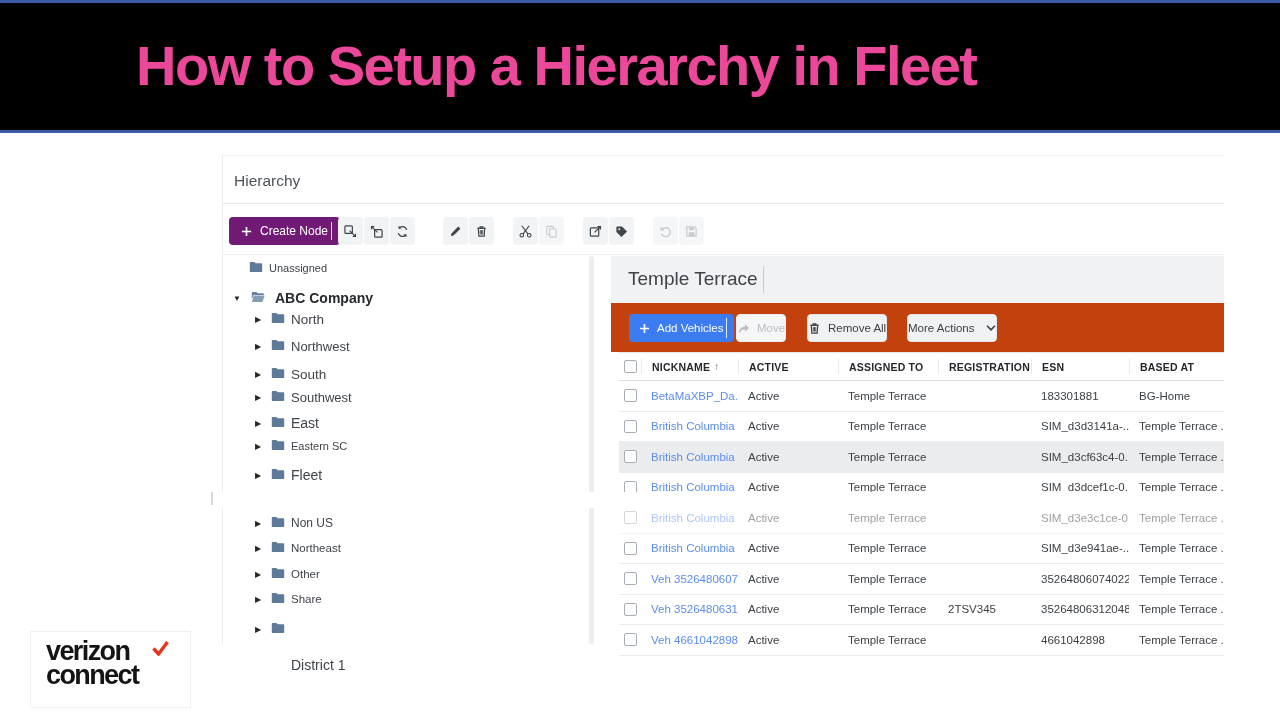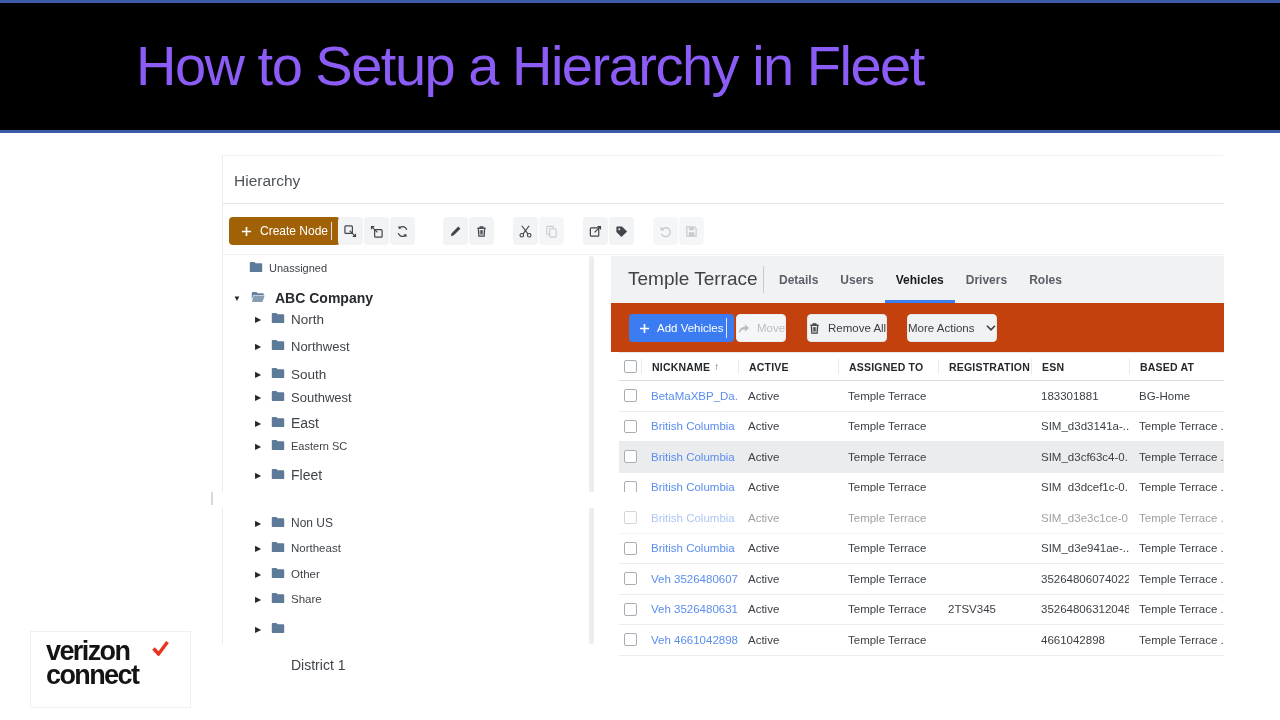--- a/index.html
+++ b/index.html
@@ -2,32 +2,32 @@
 <html><head>
 <meta charset="utf-8">
 <style>
   html,body{margin:0;padding:0;}
   body{width:1280px;height:720px;position:relative;background:#fff;overflow:hidden;
        font-family:"Liberation Sans",sans-serif;-webkit-font-smoothing:antialiased;}
 
   
   .banner{position:absolute;left:0;top:0;width:1280px;height:133px;background:#000;
           border-top:3px solid #3a5ca6;border-bottom:3px solid #3a5ca6;box-sizing:border-box;}
-  .banner-title{position:absolute;left:136px;top:30px;font-size:56px;font-weight:normal;color:#8b5cf6;
+  .banner-title{position:absolute;left:136px;top:30px;font-size:56px;font-weight:bold;color:#ec4899;
           letter-spacing:-1.5px;white-space:nowrap;}
 
   
   .ui{position:absolute;left:222px;top:155px;width:1001px;height:489px;background:#fff;
       border-left:1px solid #ececec;border-top:1px solid #f3f3f3;box-sizing:border-box;color:#3c4043;}
   .page-title{position:absolute;left:11px;top:16px;font-size:15.5px;color:#4e5358;}
   .hr1{position:absolute;left:0;top:47px;width:1001px;height:1px;background:#e4e7ea;}
   .hr2{position:absolute;left:0;top:98px;width:1001px;height:1px;background:#eef0f2;}
 
   
-  .btn-create{position:absolute;left:6px;top:61px;height:28px;padding:0 12px;background:#a16207;color:#fff;
+  .btn-create{position:absolute;left:6px;top:61px;height:28px;padding:0 12px;background:#701a75;color:#fff;
       font-size:12px;border:none;border-radius:4px;display:flex;align-items:center;gap:8px;font-family:inherit;cursor:pointer;}
   .tb-sep{position:absolute;left:108px;top:66px;width:1px;height:18px;background:#dfe2e6;}
   .tb-group{position:absolute;top:61px;display:flex;gap:1px;}
   .tb-btn{width:25px;height:28px;background:#f1f3f5;border:none;border-radius:4px;display:flex;
       align-items:center;justify-content:center;color:#3f454c;padding:0;cursor:pointer;}
   .tb-btn.disabled{color:#c6cbd1;background:#f5f6f8;}
   .ticon{display:flex;align-items:center;justify-content:center;}
 
   
   .tree-item{position:absolute;left:0;width:370px;height:18px;cursor:pointer;}
@@ -311,27 +311,20 @@
             <path d="M.8 1.8A.9.9 0 0 1 1.7.9h3.6l1.4 1.4h5.6a.9.9 0 0 1 .9.9v7a.9.9 0 0 1-.9.9H1.7a.9.9 0 0 1-.9-.9z" fill="currentColor"></path>
           </svg></span>
         <span class="tree-label" style="left: 68px; font-size: 14px; margin-top: 36px;">District 1</span>
       </div>
     </div>
 
   <div class="panel">
     <div class="band">
       <div class="band-title">Temple Terrace</div>
       <div class="band-sep"></div>
-      <div class="tabs" id="tabs">
-          <div class="tab">Details</div>
-          <div class="tab">Users</div>
-          <div class="tab active">Vehicles</div>
-          <div class="tab">Drivers</div>
-          <div class="tab">Roles</div>
-        </div>
     </div>
 
     <div class="actions">
       <button class="btn-add">
         <span class="ticon">
           <svg viewBox="0 0 12 12" width="11" height="11">
               <path d="M6 1v10M1 6h10" stroke="currentColor" stroke-width="1.8" fill="none"></path>
             </svg>
         </span>
         <span>Add Vehicles</span>

